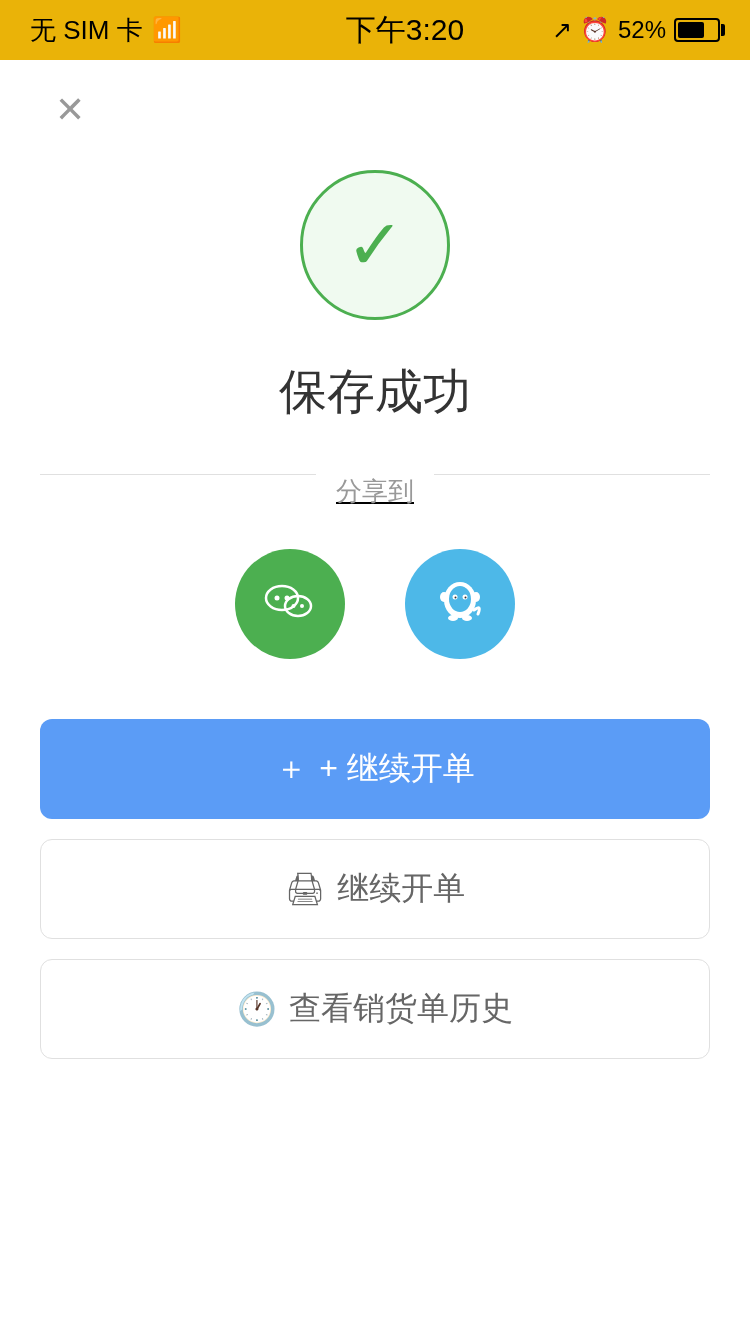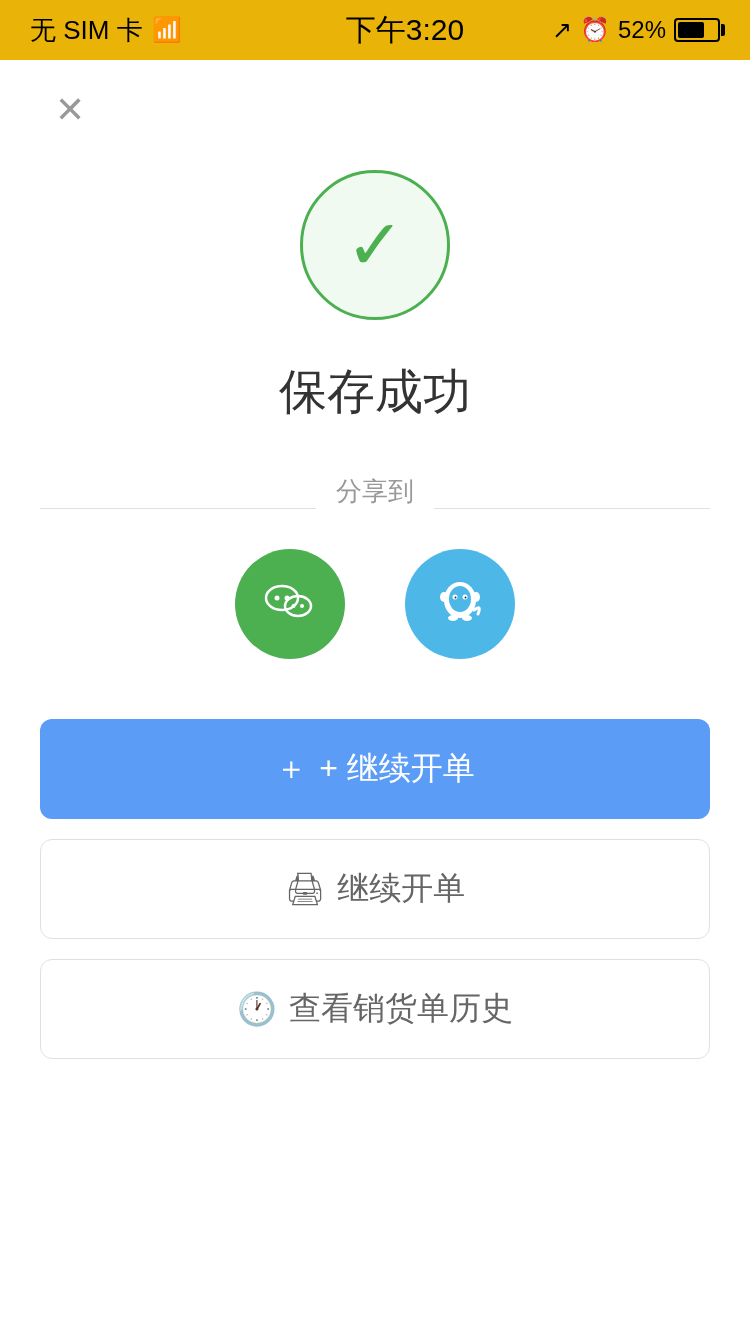--- a/index.html
+++ b/index.html
@@ -140,23 +140,24 @@
       font-size: 48px;
       font-weight: 400;
       color: #333;
       margin-bottom: 50px;
     }
 
     
     .share-divider {
       width: 100%;
       display: flex;
-      align-items: flex-end;
+      align-items: flex-start;
       gap: 20px;
       margin-bottom: 40px;
+      text-decoration: underline;
     }
 
     .share-divider .line {
       flex: 1;
       height: 1px;
       background: #e0e0e0;
     }
 
     .share-divider .share-text {
       font-size: 26px;

